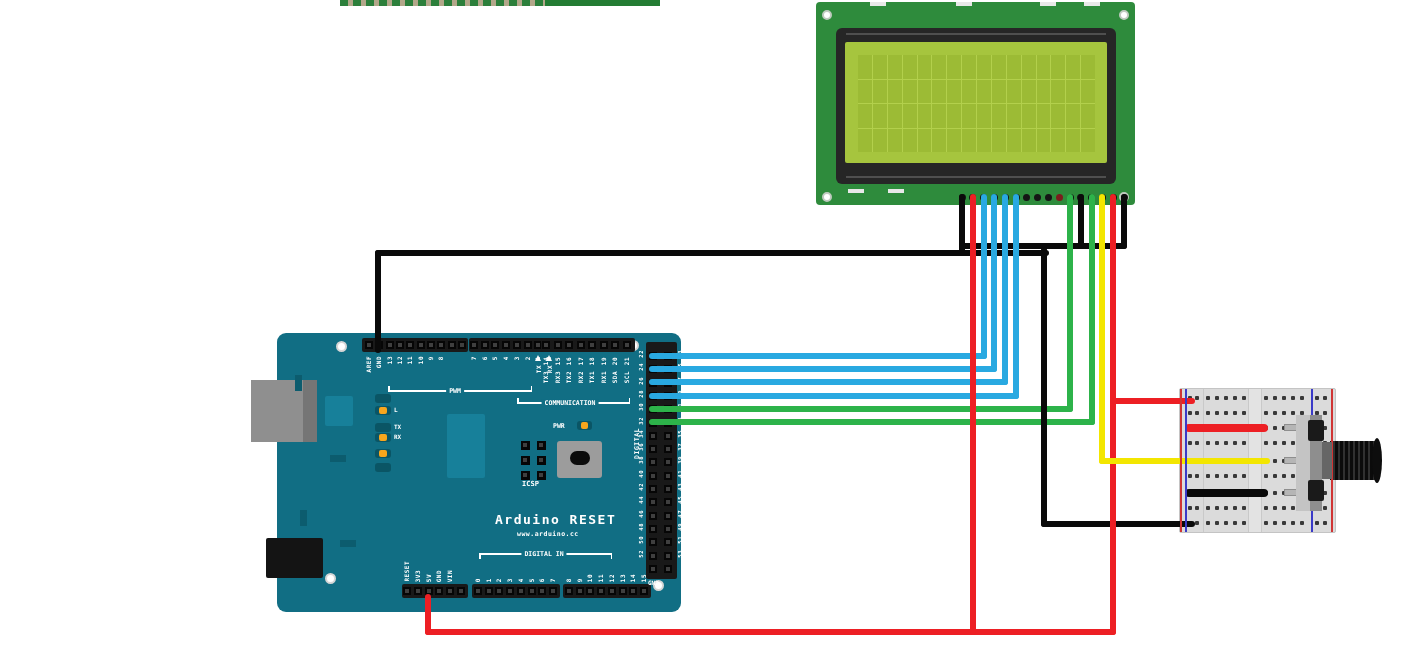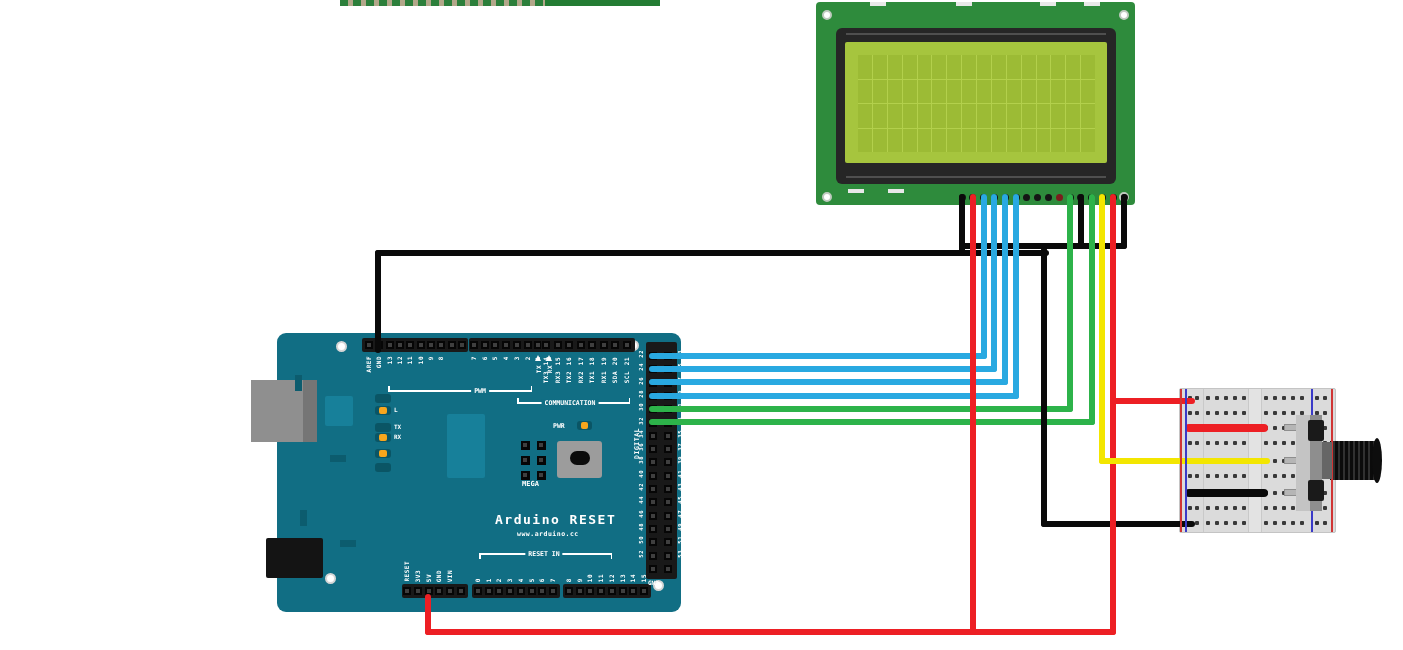--- a/index.html
+++ b/index.html
@@ -15,21 +15,21 @@
       background:#116e84;padding:0 3px;white-space:nowrap;transform:translate(-50%,-50%);}
 </style>
 </head>
 <body>
 
 <div id="stage">
 
   <span class="t-title" style="left:495px;top:512px;z-index:6">Arduino RESET</span>
   <span class="t-url" style="left:517px;top:530px;z-index:6">www.arduino.cc</span>
   <span class="vl" style="left:634px;top:428px;font-size:6.5px;z-index:6">DIGITAL</span>
-  <span class="lbl" style="left:522px;top:481px;font-size:7px;z-index:6">MEGA</span>
+  <span class="lbl" style="left:522px;top:481px;font-size:7px;z-index:6">ICSP</span>
   <span class="lbl" style="left:553px;top:423px;font-size:6.5px;z-index:6">PWR</span>
   <span class="lbl" style="left:648px;top:580px;z-index:6">GND</span>
 <div style="left: 340px; top: 0px; width: 205px; height: 6px; background: repeating-linear-gradient(90deg, rgb(44, 127, 59) 0px, rgb(44, 127, 59) 8px, rgb(179, 167, 138) 8px, rgb(179, 167, 138) 13px);"></div>
     <div style="left: 545px; top: 0px; width: 115px; height: 6px; background: rgb(35, 124, 51);"></div>
     <div style="left: 816px; top: 2px; width: 319px; height: 203px; background: rgb(46, 139, 60); border-radius: 4px;"></div>
     <div style="left: 836px; top: 28px; width: 280px; height: 156px; background: rgb(38, 38, 38); border-radius: 6px;"></div>
     <div style="left: 846px; top: 33px; width: 260px; height: 2px; background: rgb(79, 79, 79);"></div>
     <div style="left: 846px; top: 176px; width: 260px; height: 2px; background: rgb(79, 79, 79);"></div>
     <div style="left: 845px; top: 42px; width: 262px; height: 121px; background: rgb(166, 197, 62); border-radius: 2px;"></div>
     <div style="left: 870px; top: 2px; width: 16px; height: 4px; background: rgb(232, 232, 232);"></div>
@@ -392,29 +392,29 @@
     <div style="left: 666px; top: 553.5px; width: 4px; height: 4px; background: rgb(63, 63, 63);"></div>
     <span class="vl" style="left: 639px; top: 549.5px; font-size: 5.5px;">52</span>
     <span class="vl" style="left: 677.5px; top: 549.5px; font-size: 5.5px;">53</span>
     <div style="left: 649px; top: 564.8px; width: 8px; height: 8px; background: rgb(6, 6, 6);"></div>
     <div style="left: 651px; top: 566.8px; width: 4px; height: 4px; background: rgb(63, 63, 63);"></div>
     <div style="left: 664px; top: 564.8px; width: 8px; height: 8px; background: rgb(6, 6, 6);"></div>
     <div style="left: 666px; top: 566.8px; width: 4px; height: 4px; background: rgb(63, 63, 63);"></div>
     <div style="left: 388px; top: 390px; width: 144px; height: 1.5px; background: rgb(255, 255, 255);"></div>
     <div style="left: 388px; top: 386px; width: 1.5px; height: 5.5px; background: rgb(255, 255, 255);"></div>
     <div style="left: 530.5px; top: 386px; width: 1.5px; height: 5.5px; background: rgb(255, 255, 255);"></div>
-    <span class="bracket-label" style="left: 480px; top: 391px;">PWM</span>
+    <span class="bracket-label" style="left: 455px; top: 391px;">PWM</span>
     <div style="left: 517px; top: 402px; width: 113px; height: 1.5px; background: rgb(255, 255, 255);"></div>
     <div style="left: 517px; top: 398px; width: 1.5px; height: 5.5px; background: rgb(255, 255, 255);"></div>
     <div style="left: 628.5px; top: 398px; width: 1.5px; height: 5.5px; background: rgb(255, 255, 255);"></div>
     <span class="bracket-label" style="left: 570px; top: 403px;">COMMUNICATION</span>
     <div style="left: 479px; top: 553px; width: 133px; height: 1.5px; background: rgb(255, 255, 255);"></div>
     <div style="left: 479px; top: 553px; width: 1.5px; height: 5.5px; background: rgb(255, 255, 255);"></div>
     <div style="left: 610.5px; top: 553px; width: 1.5px; height: 5.5px; background: rgb(255, 255, 255);"></div>
-    <span class="bracket-label" style="left: 544px; top: 554px;">RESET IN</span>
+    <span class="bracket-label" style="left: 544px; top: 554px;">DIGITAL IN</span>
     <div style="left: 375px; top: 394px; width: 16px; height: 9px; background: rgb(10, 85, 101); border-radius: 3px;"></div>
     <div style="left: 375px; top: 406px; width: 16px; height: 9px; background: rgb(10, 85, 101); border-radius: 3px;"></div>
     <div style="left: 379px; top: 407px; width: 8px; height: 7px; background: rgb(247, 166, 29); border-radius: 2px;"></div>
     <span class="lbl" style="left: 394px; top: 407px;">L</span>
     <div style="left: 375px; top: 423px; width: 16px; height: 9px; background: rgb(10, 85, 101); border-radius: 3px;"></div>
     <span class="lbl" style="left: 394px; top: 424px;">TX</span>
     <div style="left: 375px; top: 433px; width: 16px; height: 9px; background: rgb(10, 85, 101); border-radius: 3px;"></div>
     <div style="left: 379px; top: 434px; width: 8px; height: 7px; background: rgb(247, 166, 29); border-radius: 2px;"></div>
     <span class="lbl" style="left: 394px; top: 434px;">RX</span>
     <div style="left: 375px; top: 449px; width: 16px; height: 9px; background: rgb(10, 85, 101); border-radius: 3px;"></div>

